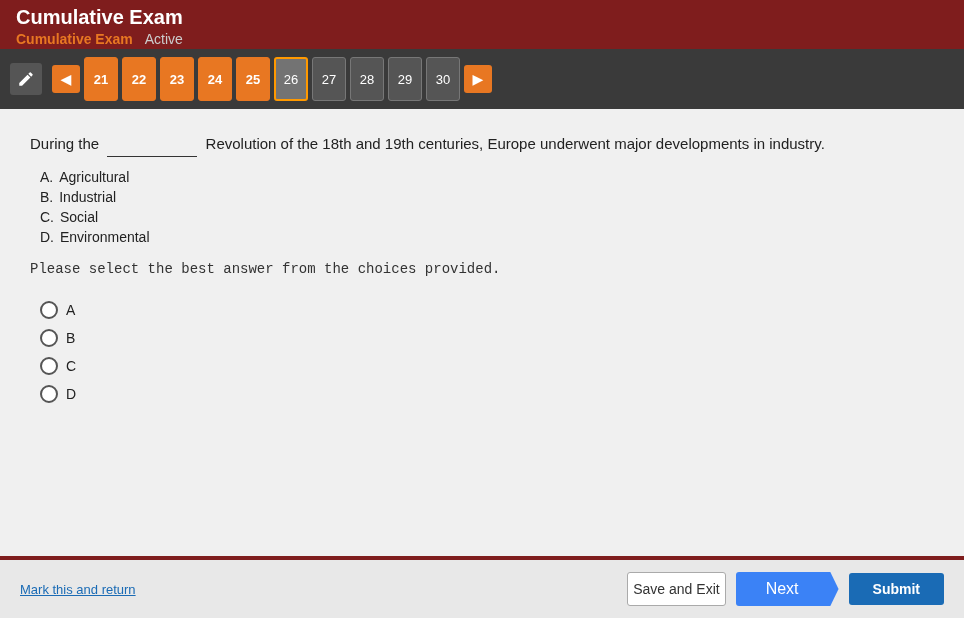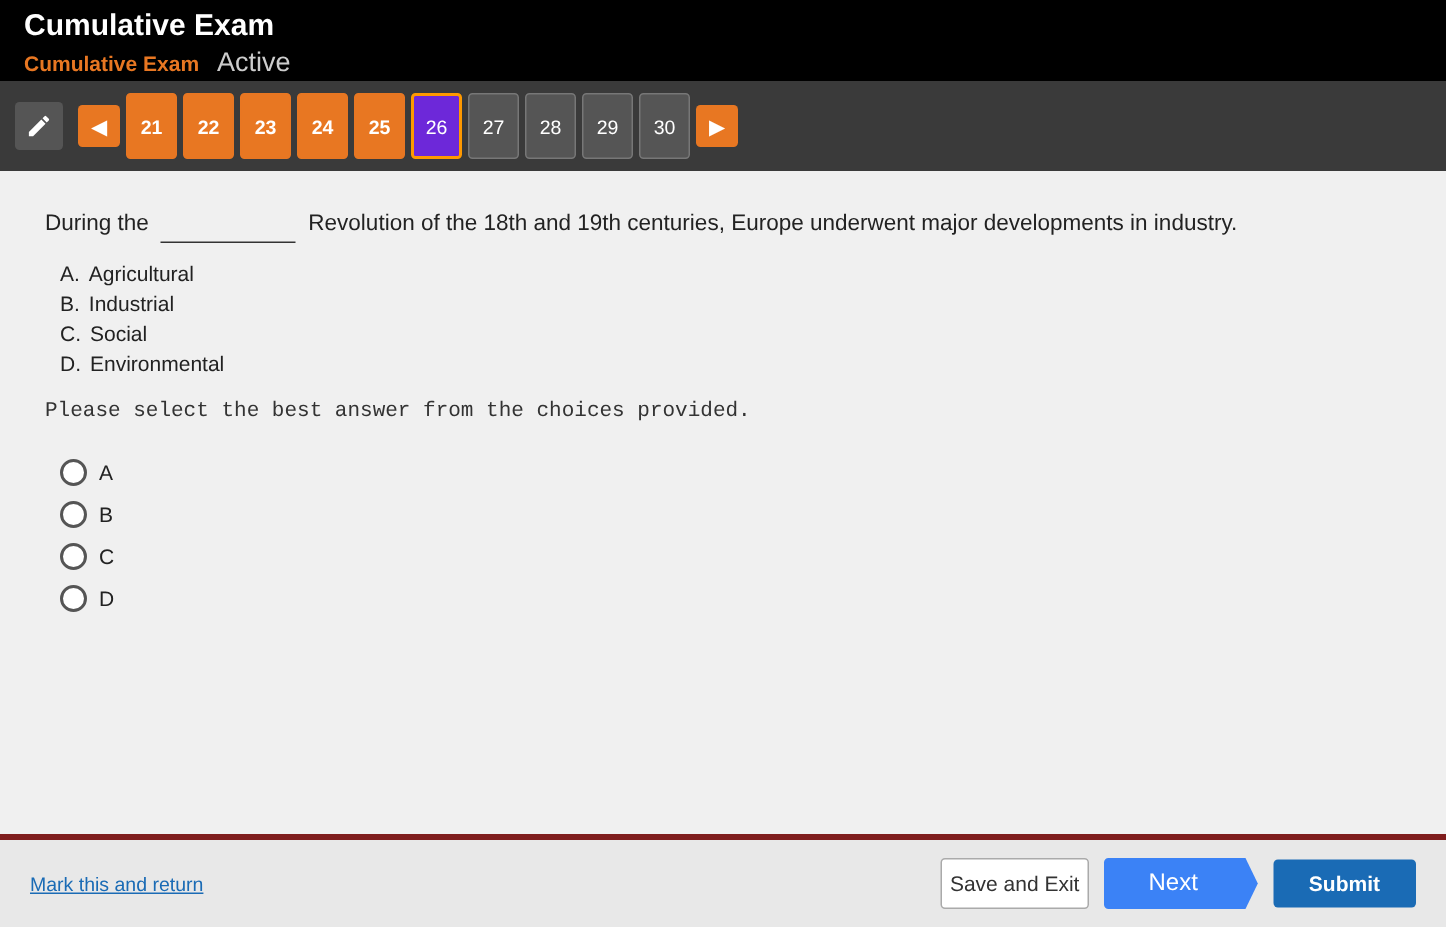--- a/index.html
+++ b/index.html
@@ -8,42 +8,42 @@
       background: #4a4a4a;
       width: 964px;
       height: 618px;
       overflow: hidden;
       display: flex;
       flex-direction: column;
     }
 
     
     .header {
-      background: #000000;
+      background: #7f1d1d;
       padding: 6px 16px 2px 16px;
     }
     .header-title {
       color: white;
       font-size: 20px;
       font-weight: bold;
     }
     .header-subtitle {
       display: flex;
       align-items: center;
       gap: 12px;
       margin-top: 2px;
     }
     .header-subtitle-text {
       color: #e87722;
       font-size: 14px;
       font-weight: bold;
     }
     .header-status {
       color: #ccc;
-      font-size: 18px;
+      font-size: 14px;
     }
 
     
     .toolbar {
       background: #3a3a3a;
       display: flex;
       align-items: center;
       padding: 8px 10px;
       gap: 4px;
     }
@@ -89,21 +89,21 @@
       color: white;
       font-size: 13px;
       cursor: pointer;
     }
     .question-num.active {
       background: #e87722;
       border-color: #e87722;
       font-weight: bold;
     }
     .question-num.current {
-      background: #6d28d9;
+      background: #737373;
       border: 2px solid #ff9900;
     }
 
     
     .main {
       flex: 1;
       background: #e8e8e8;
       display: flex;
       flex-direction: column;
     }

